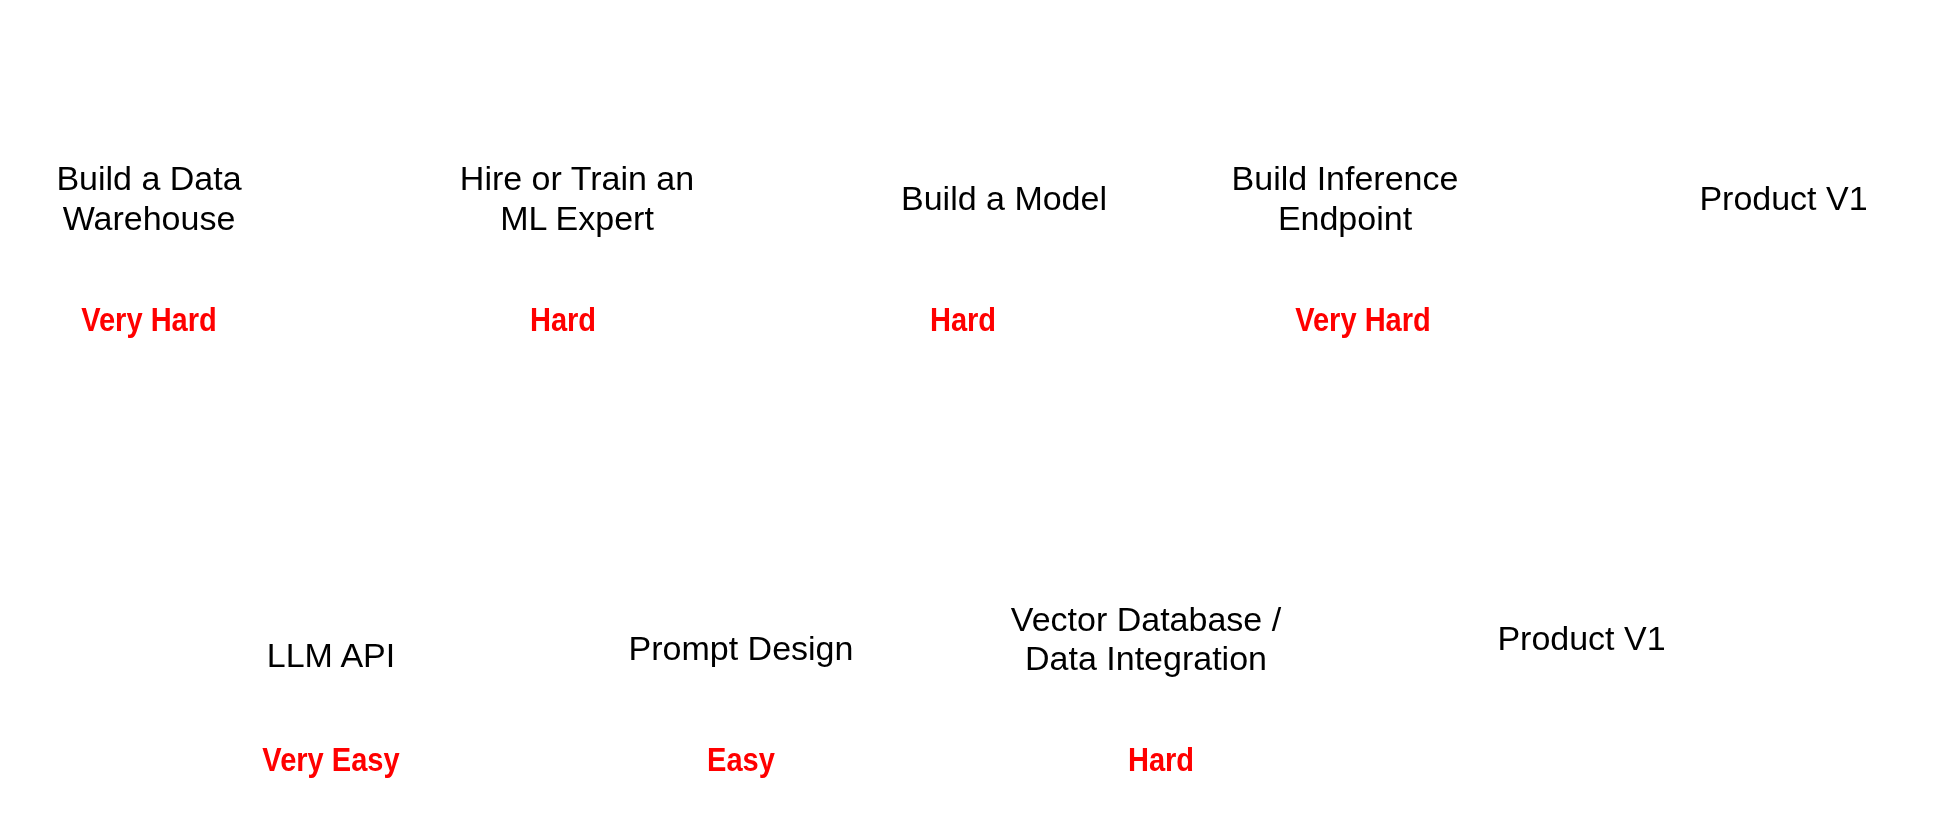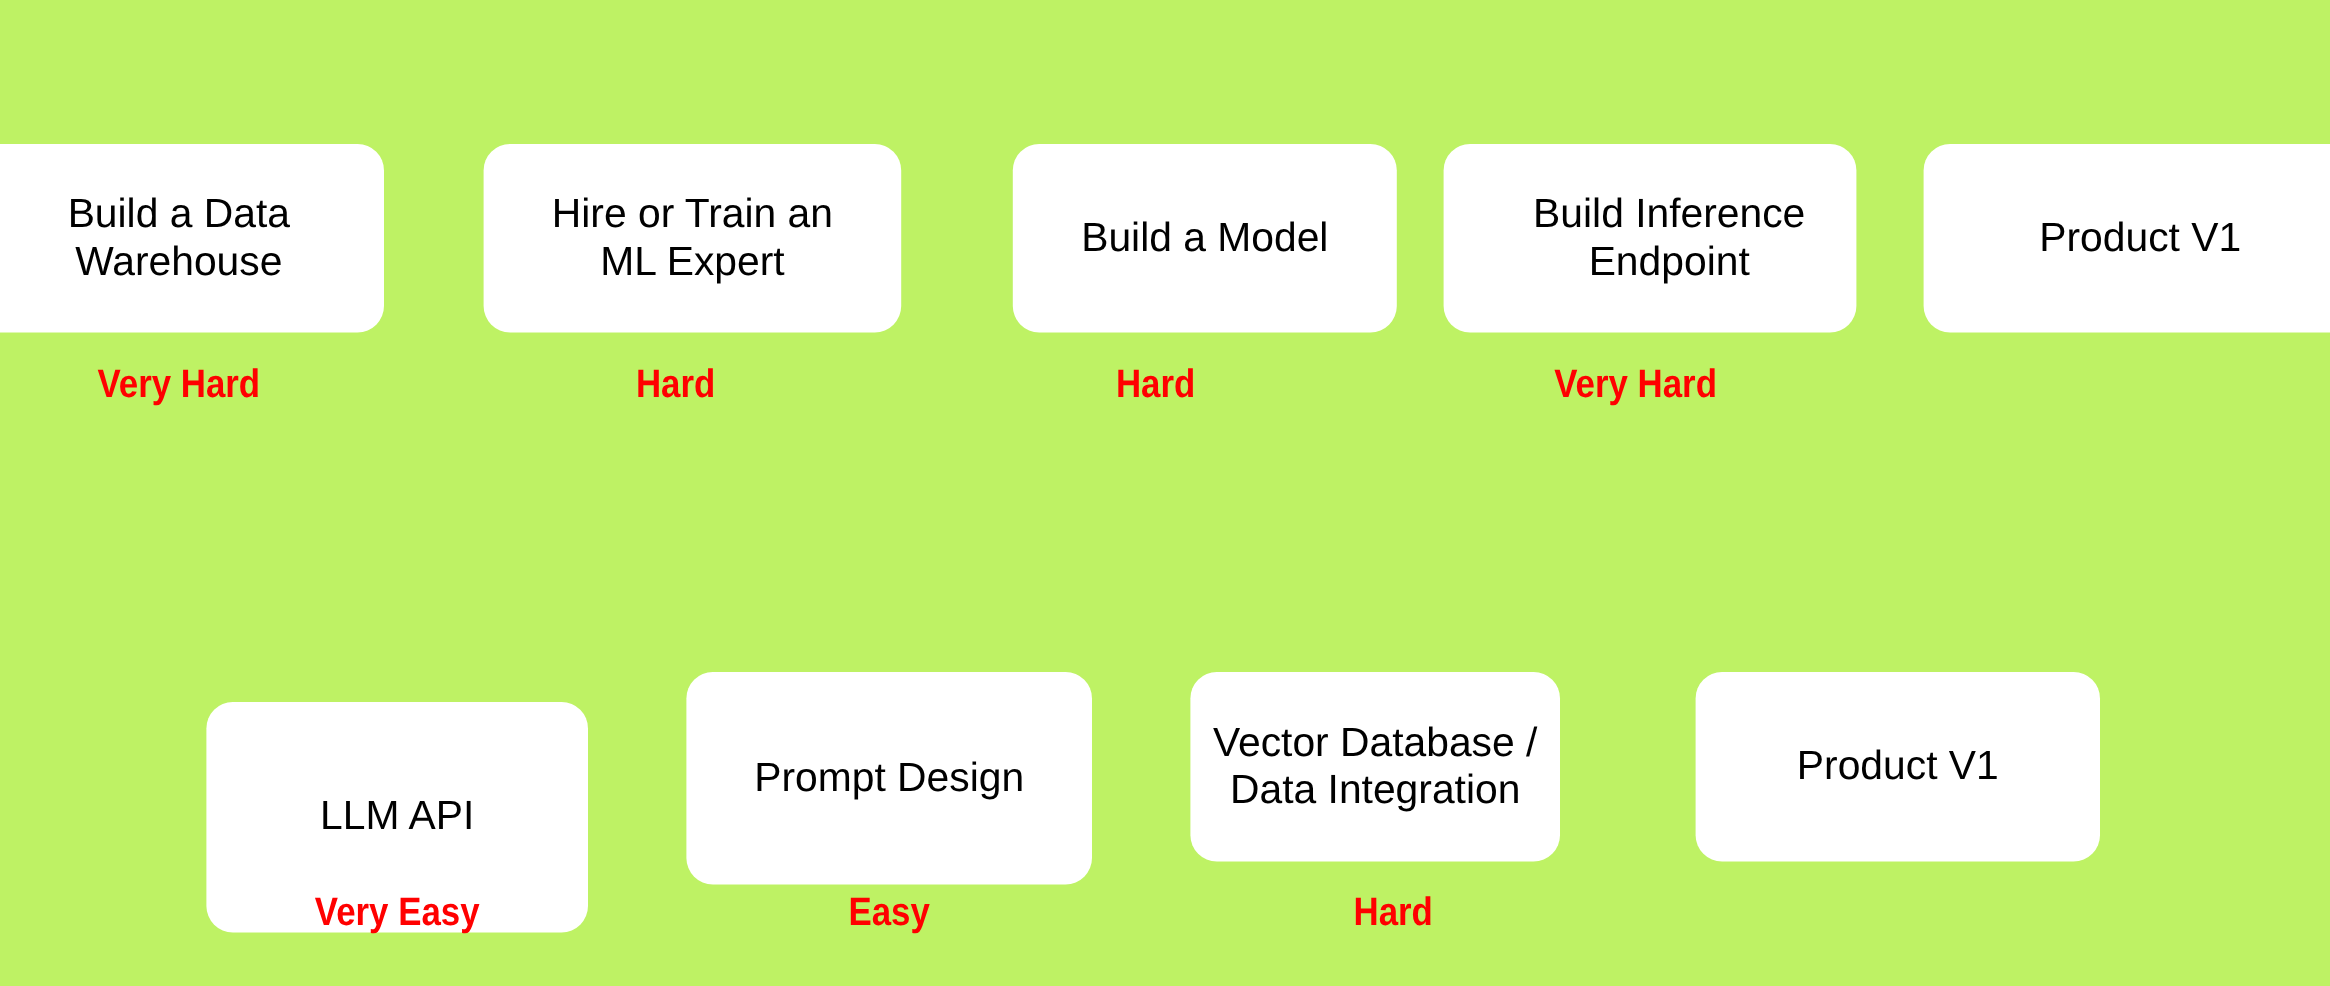--- a/index.html
+++ b/index.html
@@ -5,21 +5,21 @@
 <style>
   html, body {
     margin: 0;
     padding: 0;
     background: #000000;
   }
   #canvas {
     position: relative;
     width: 1942px;
     height: 822px;
-    background: #bef264;
+    background: #ffffff;
     overflow: hidden;
     font-family: "Liberation Sans", "DejaVu Sans", sans-serif;
   }
   .row {
     position: absolute;
     left: 0;
     width: 1942px;
   }
   .node {
     position: absolute;
@@ -72,35 +72,35 @@
       <span class="node-label">Hire or Train an
 ML Expert</span>
     </div>
     <div class="difficulty" style="left:403px; top:303px; width:320px;">Hard</div>
 
     <div class="node" style="left:803px; top:120px; width:320px; height:157px;margin-left:41px;">
       <span class="node-label">Build a Model</span>
     </div>
     <div class="difficulty" style="left:803px; top:303px; width:320px;">Hard</div>
 
-    <div class="node" style="left:1203px; top:120px; width:344px; height:157px;padding-left:32px;">
+    <div class="node" style="left:1157px; top:120px; width:344px; height:157px;padding-left:32px;">
       <span class="node-label">Build Inference
 Endpoint</span>
     </div>
     <div class="difficulty" style="left:1203px; top:303px; width:320px;">Very Hard</div>
 
     <div class="node" style="left:1603px; top:120px; width:361px; height:157px;">
       <span class="node-label">Product V1</span>
     </div>
 
   </div>
 
   <div class="row">
 
-    <div class="node" style="left:172px; top:560px; width:318px; height:192px;margin-top:25px;">
+    <div class="node" style="left:172px; top:560px; width:318px; height:192px;">
       <span class="node-label">LLM API</span>
     </div>
     <div class="difficulty" style="left:172px; top:743px; width:318px;">Very Easy</div>
 
     <div class="node" style="left:572px; top:560px; width:338px; height:177px;">
       <span class="node-label">Prompt Design</span>
     </div>
     <div class="difficulty" style="left:572px; top:743px; width:338px;">Easy</div>
 
     <div class="node" style="left:992px; top:560px; width:308px; height:158px;">

